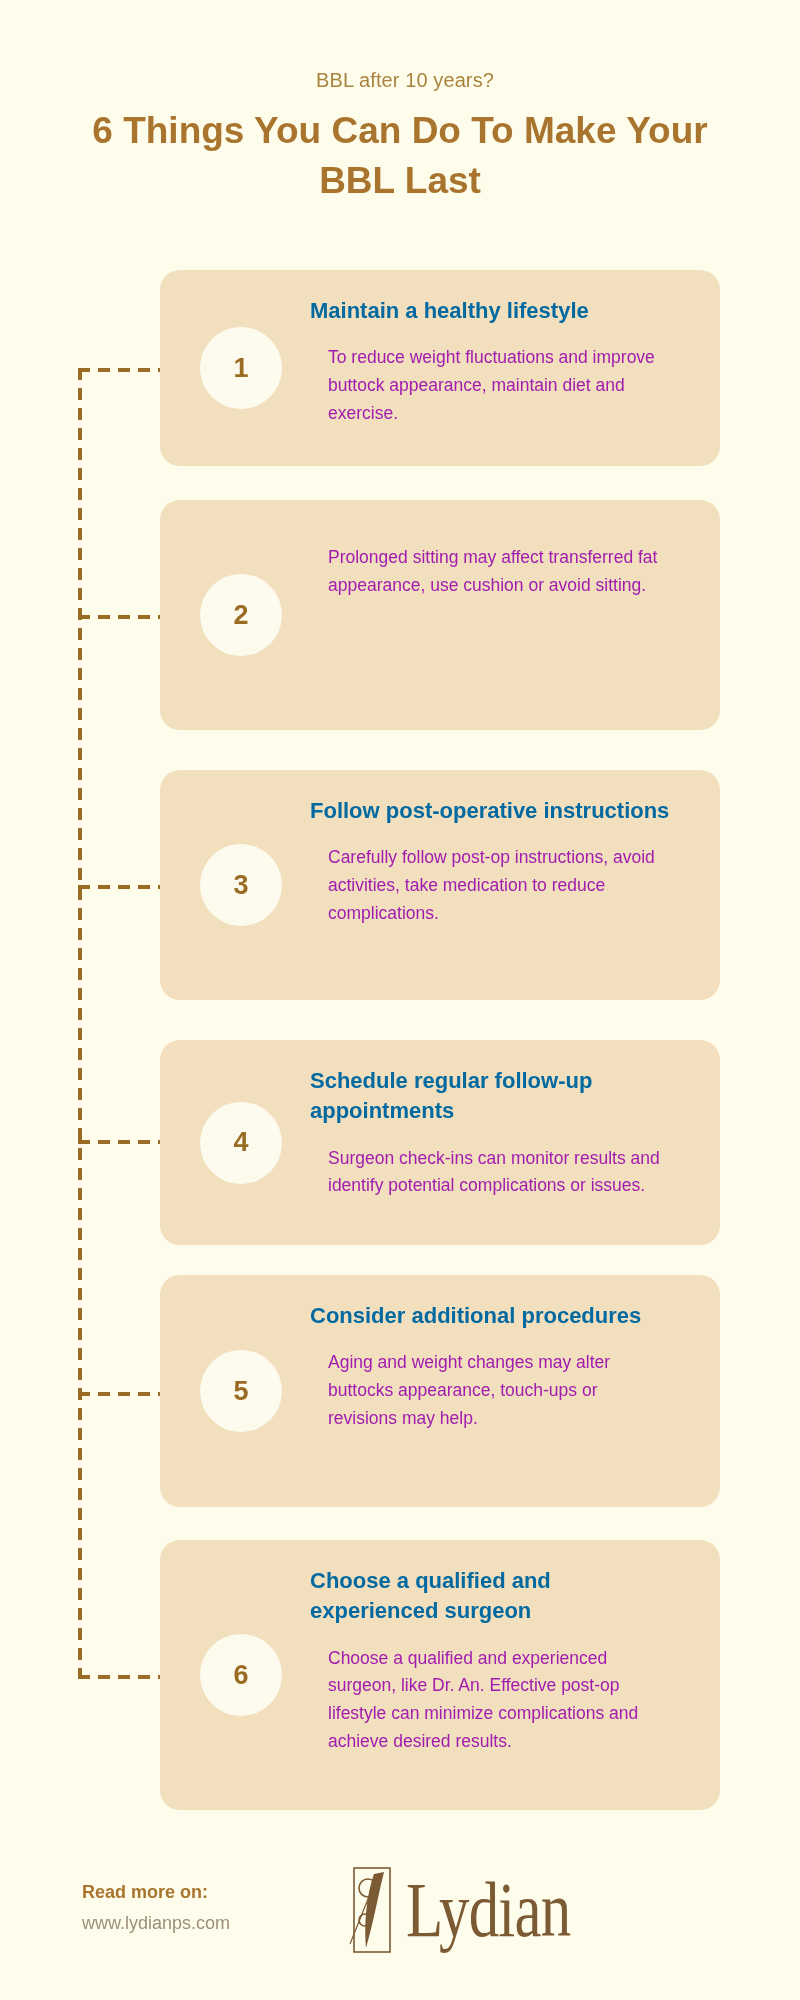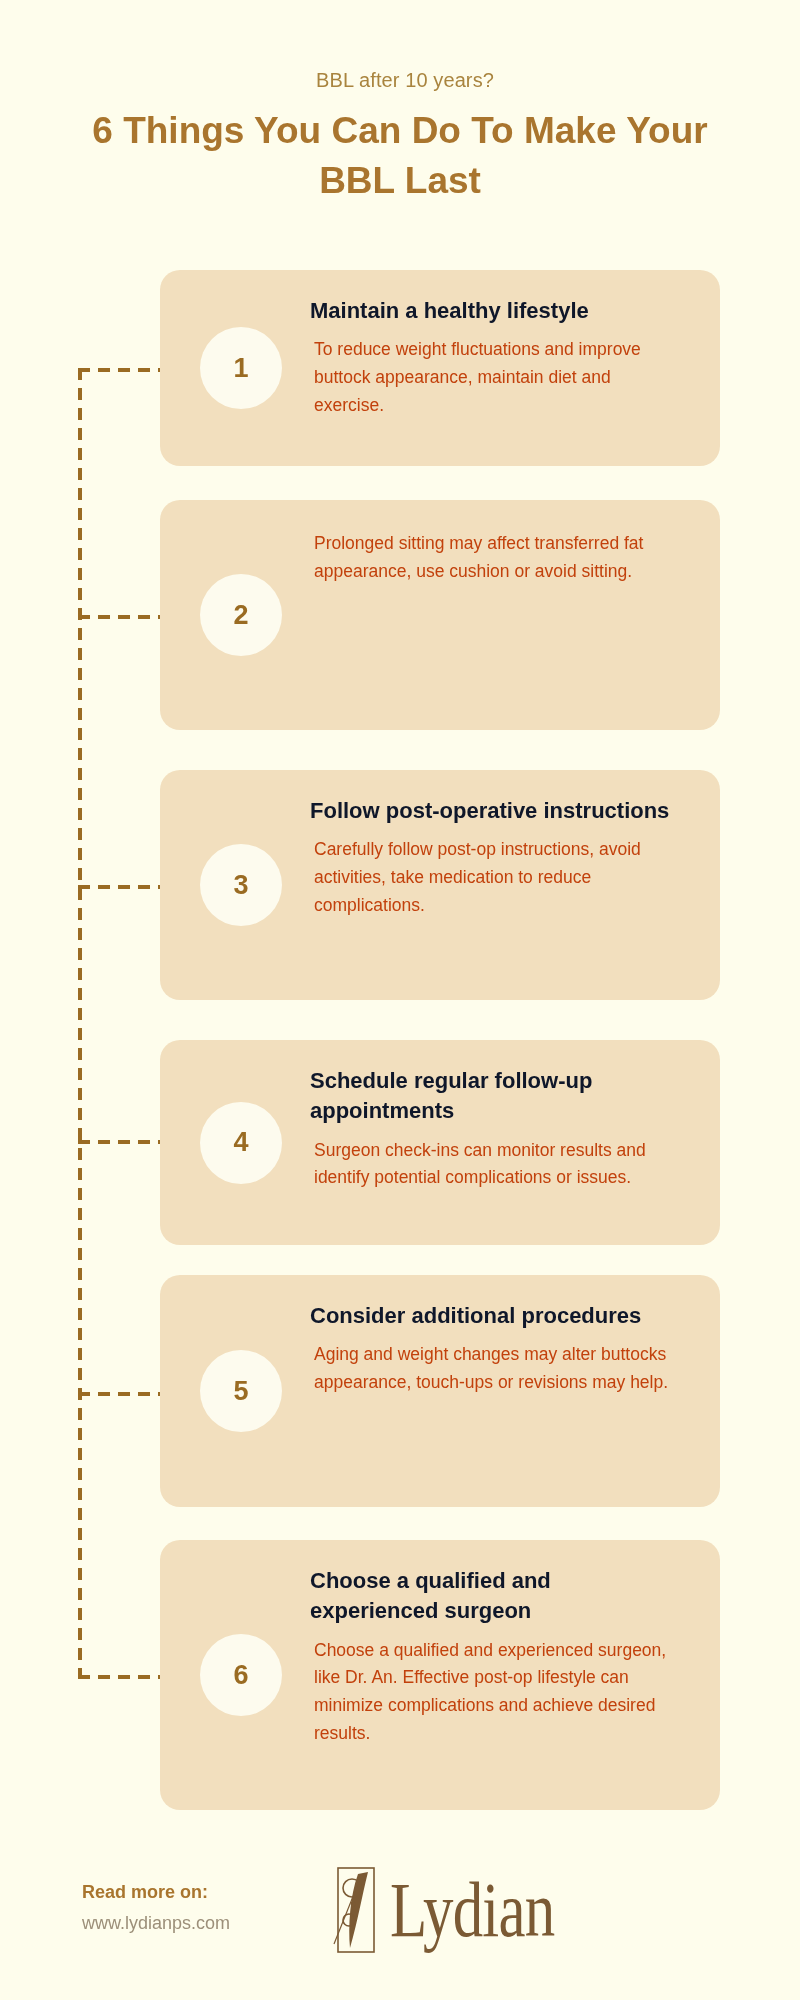--- a/index.html
+++ b/index.html
@@ -94,38 +94,39 @@
   }
   .card-body {
     position: absolute;
     left: 150px;
     right: 32px;
     top: 26px;
   }
   .card-title {
     font-size: 22px;
     font-weight: bold;
-    color: #0f172a;
+    color: #0369a1;
     line-height: 1.38;
     margin: 0 16px 10px 0;
   }
   .card-desc {
     font-size: 17.5px;
-    color: #c2410c;
+    color: #a21caf;
     line-height: 1.58;
-    margin: 4px;
+    margin: 18px;
   }
 
   
   .footer {
     position: absolute;
     left: 0;
     top: 1850px;
     width: 673px;
     height: 150px;
+    padding-left: 16px;
   }
   .footer-text {
     position: absolute;
     left: 82px;
     top: 32px;
   }
   .read-more {
     font-size: 18px;
     font-weight: bold;
     color: #A9752E;

